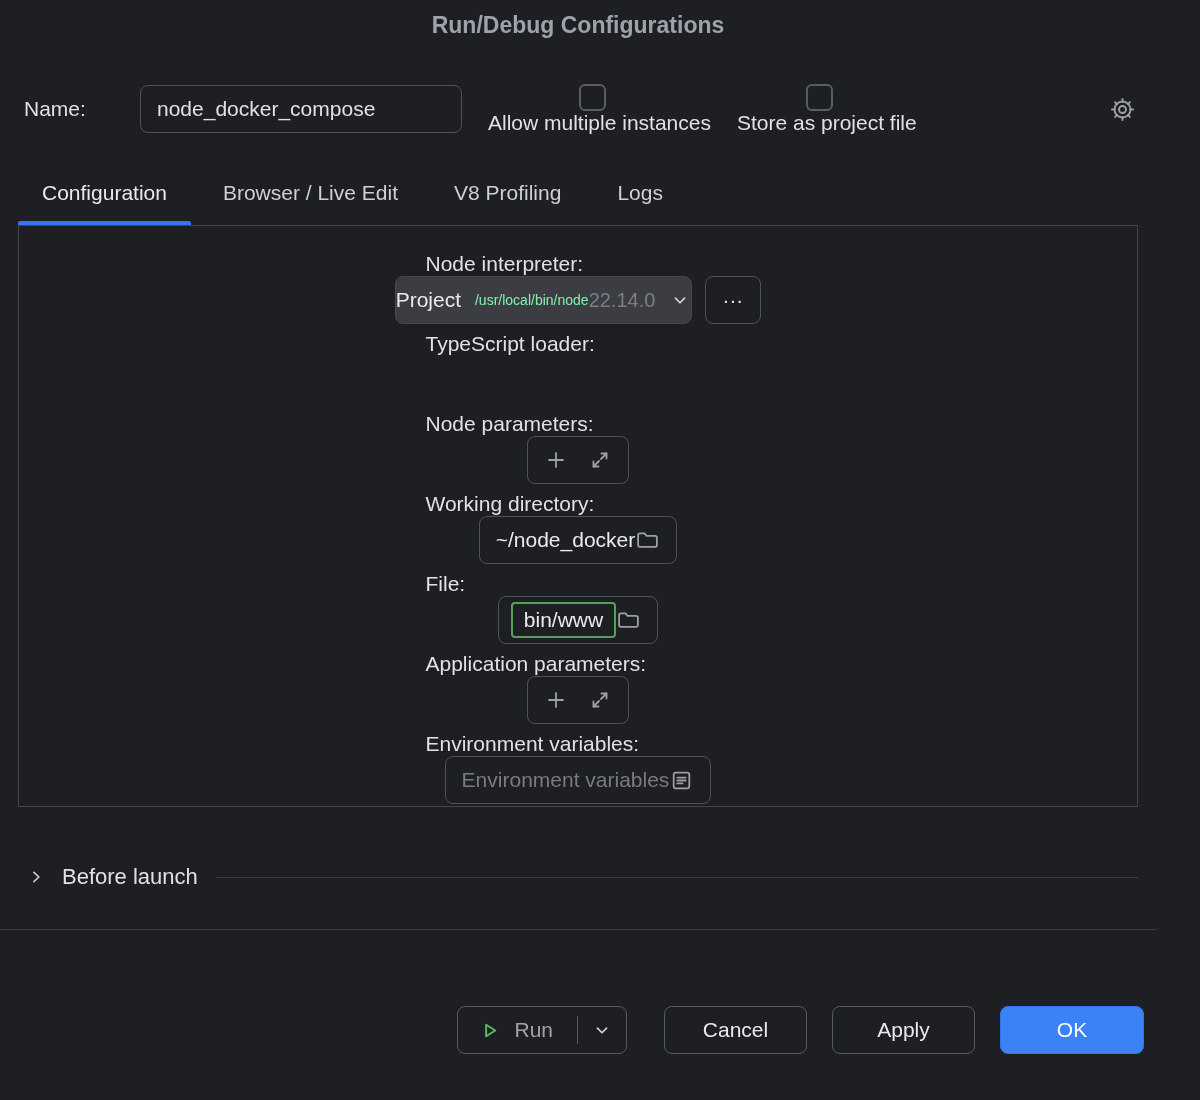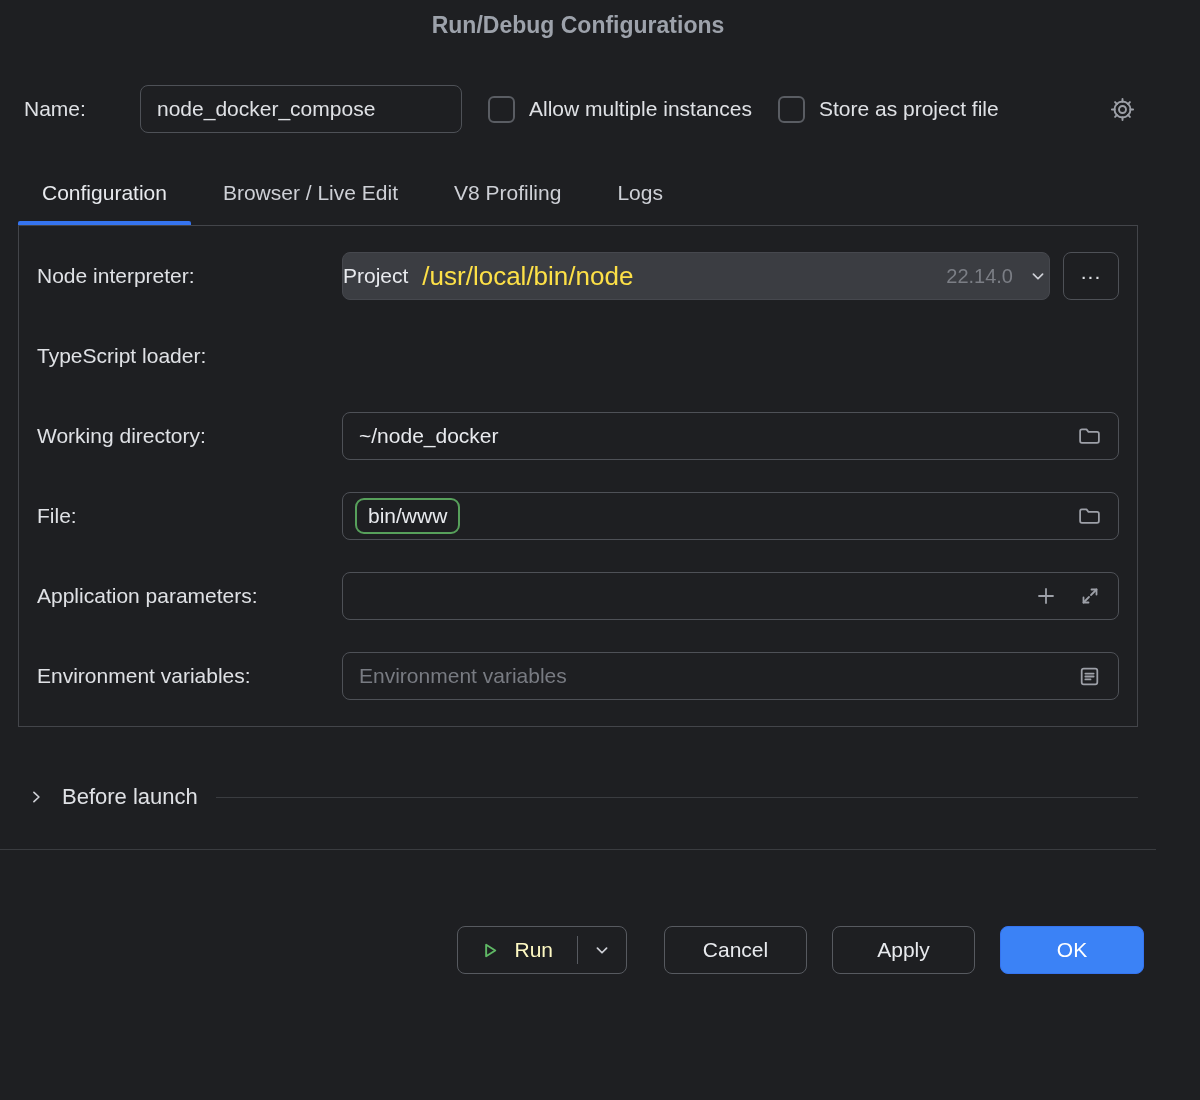--- a/index.html
+++ b/index.html
@@ -22,90 +22,90 @@
 
   
   .name-row { display: flex; align-items: center; margin: 46px 20px 0 24px; height: 48px; }
   .name-label { font-size: 21px; width: 116px; flex: none; }
   .name-input {
     width: 322px; height: 48px; flex: none;
     background: transparent; border: 1px solid #4e5157; border-radius: 8px;
     color: #dfe1e5; font-size: 21px; padding: 0 16px;
     font-family: inherit; outline: none;
   }
-  .checkbox-group { display: flex; align-items: center; margin-left: 26px; cursor: default; }
+  .checkbox-group { display: flex; align-items: center; margin-left: 26px; cursor: default; flex-direction: column; }
   .checkbox {
     width: 27px; height: 27px; border: 2px solid #5a5d63; border-radius: 6px;
     margin-right: 14px; flex: none; background: transparent;
   }
   .checkbox-label { font-size: 21px; white-space: nowrap; }
   .gear-wrap { margin-left: auto; display: flex; align-items: center; color: #9da0a8; }
 
   
   .tabs { display: flex; margin: 32px 18px 0; gap: 8px; }
   .tab { position: relative; padding: 16px 24px 20px; font-size: 21px; color: #ced0d6; white-space: nowrap; }
   .tab.active { color: #e8eaee; }
   .tab.active::after {
     content: ""; position: absolute; left: 0; right: 0; bottom: 0;
     height: 4px; background: #3574f0; border-radius: 2px 2px 0 0;
   }
 
   
   .panel { margin: 0 18px; border: 1px solid #43454a; padding: 26px 18px 26px; }
-  .row { display: flex; align-items: center; height: 48px; margin-bottom: 32px; }
+  .row { display: flex; align-items: center; height: 48px; margin-bottom: 32px; flex-direction: column; }
   .row:last-child { margin-bottom: 0; align-items: center; }
   .row-label { width: 305px; flex: none; font-size: 21px; color: #dfe1e5; }
   .field-area { flex: 1; display: flex; align-items: center; min-width: 0; }
 
   .select {
     flex: 1; height: 48px; display: flex; align-items: center;
     background: #3b3d42; border: 1px solid #46484e; border-radius: 8px;
     padding: 0 0; min-width: 0;
   }
   .sel-primary { font-size: 21px; color: #e8eaee; }
-  .sel-secondary { font-size: 26px; color: #fde047; margin-left: 14px; overflow: hidden; text-overflow: ellipsis; white-space: nowrap; }
+  .sel-secondary { font-size: 14px; color: #86efac; margin-left: 14px; overflow: hidden; text-overflow: ellipsis; white-space: nowrap; }
   .sel-version { font-size: 20px; color: #7b7e85; margin-left: auto; margin-right: 14px; }
   .chev { display: flex; color: #ced0d6; flex: none; }
   .sel-chev-only { margin-left: auto; }
 
   .more-btn {
     width: 56px; height: 48px; margin-left: 13px; flex: none;
     border: 1px solid #4e5157; border-radius: 8px; background: transparent;
     color: #dfe1e5; font-size: 21px; display: flex; align-items: center; justify-content: center;
     letter-spacing: 1px; padding-bottom: 8px;
   }
 
   .input {
     flex: 1; height: 48px; display: flex; align-items: center;
     background: transparent; border: 1px solid #4e5157; border-radius: 8px;
     padding: 16px 16px; min-width: 0;
   }
   .input-text { font-size: 21px; color: #e8eaee; white-space: nowrap; }
   .placeholder { font-size: 21px; color: #787b82; white-space: nowrap; }
   .icon-group { margin-left: auto; display: flex; align-items: center; gap: 20px; color: #9da0a8; }
   .file-editor {
-    border: 2px solid #57a05b; border-radius: 9px;
+    border: 2px solid #57a05b; border-radius: 4px;
     padding: 4px 11px; margin-left: -4px;
     font-size: 21px; color: #e8eaee;
   }
 
   
   .before-launch { display: flex; align-items: center; margin: 46px 18px 0 26px; height: 48px; }
   .bl-chevron { display: flex; color: #ced0d6; margin-right: 16px; }
   .bl-label { font-size: 22px; margin-right: 18px; white-space: nowrap; }
   .bl-line { flex: 1; height: 1px; background: #3a3c40; }
   .divider { height: 1px; background: #3a3c40; margin-top: 28px; }
 
   
   .footer { display: flex; justify-content: flex-end; align-items: center; margin: 76px 12px 0 0; gap: 25px; }
   .run-group {
     display: flex; align-items: stretch; height: 48px;
     border: 1px solid #575a60; border-radius: 8px; margin-right: 12px;
   }
-  .run-main { display: flex; align-items: center; gap: 13px; padding: 0 24px 0 20px; font-size: 21px; color: #fef9c3; }
+  .run-main { display: flex; align-items: center; gap: 13px; padding: 0 24px 0 20px; font-size: 21px; color: #a3a3a3; }
   .run-sep { width: 1px; background: #575a60; margin: 9px 0; }
   .run-chevron { display: flex; align-items: center; padding: 0 13px; color: #ced0d6; }
   .btn {
     height: 48px; min-width: 143px; padding: 0 36px;
     border: 1px solid #575a60; border-radius: 8px; background: transparent;
     color: #e8eaee; font-size: 21px; font-family: inherit;
     display: flex; align-items: center; justify-content: center;
   }
   .btn-primary { background: #3b82f6; border-color: #3574f0; color: #ffffff; min-width: 144px; }
 </style>
@@ -167,20 +167,43 @@
           </span>
         </div>
         <button class="more-btn">...</button>
       </div>
     </div>
 
     <div class="row">
       <span class="row-label">TypeScript loader:</span>
     </div>
 
+    <div class="row">
+      <span class="row-label">Node parameters:</span>
+      <div class="field-area">
+        <div class="input">
+          <span class="input-text"></span>
+          <span class="icon-group">
+            <span style="display:flex;">
+              <svg width="24" height="24" viewBox="0 0 24 24" fill="none" stroke="currentColor" stroke-width="1.8" stroke-linecap="round">
+                  <path d="M12 5v14M5 12h14"></path>
+                </svg>
+            </span>
+            <span style="display:flex;">
+              <svg width="24" height="24" viewBox="0 0 24 24" fill="none" stroke="currentColor" stroke-width="1.8" stroke-linecap="round" stroke-linejoin="round">
+                  <path d="M13.5 5.5h5v5"></path>
+                  <path d="M18.5 5.5L13 11"></path>
+                  <path d="M10.5 18.5h-5v-5"></path>
+                  <path d="M5.5 18.5L11 13"></path>
+                </svg>
+            </span>
+          </span>
+        </div>
+      </div>
+    </div>
 
     <div class="row">
       <span class="row-label">Working directory:</span>
       <div class="field-area">
         <div class="input">
           <span class="input-text">~/node_docker</span>
           <span class="icon-group">
             <span style="display:flex;">
               <svg width="25" height="25" viewBox="0 0 24 24" fill="none" stroke="currentColor" stroke-width="1.7" stroke-linejoin="round">
                   <path d="M3 7c0-1 .8-1.8 1.8-1.8h4.3l1.9 2.3h8.2c1 0 1.8.8 1.8 1.8v7c0 1-.8 1.8-1.8 1.8H4.8c-1 0-1.8-.8-1.8-1.8V7z"></path>

